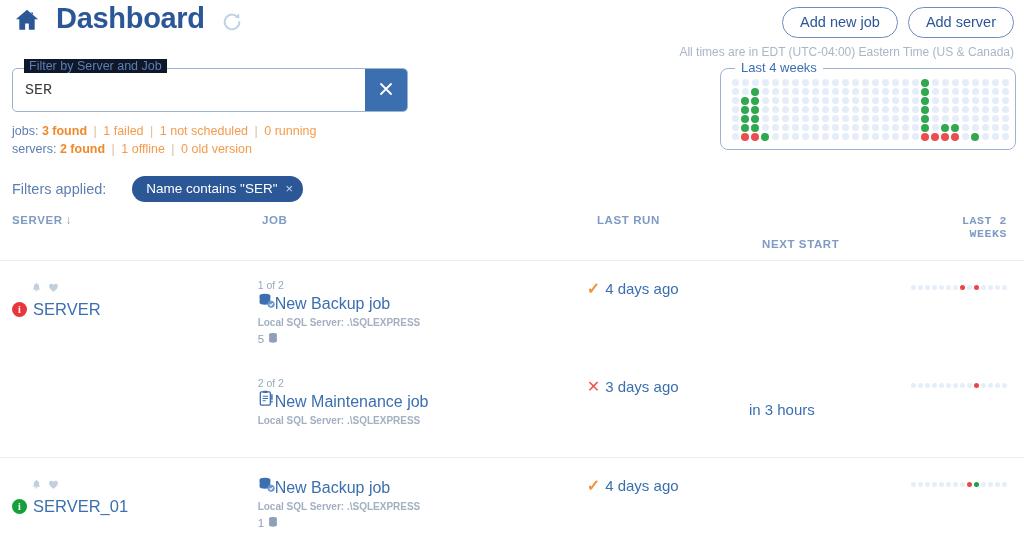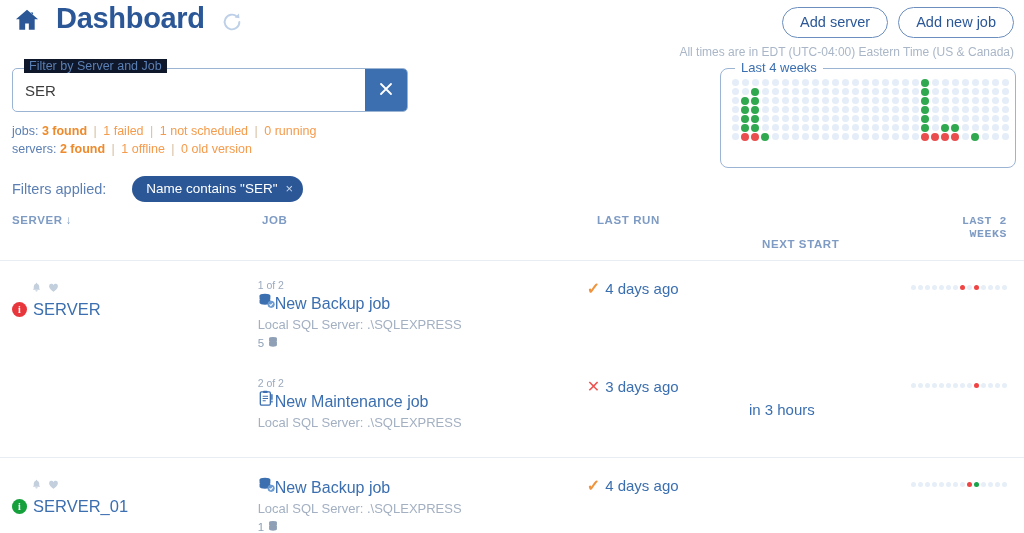--- a/index.html
+++ b/index.html
@@ -55,21 +55,21 @@
   .search-legend {
     position: absolute; left: 12px; top: -9px;
     background: #0f172a; padding: 0 5px;
     font-size: 12.5px; color: #5b7fb3;
     white-space: nowrap;
   }
   .search-input {
     flex: 1; border: none; outline: none;
     background: transparent;
     font-size: 15px; color: #3c3c3c;
-    padding: 0 12px; font-family: Liberation Sans, sans-serif;
+    padding: 0 12px; font-family: Liberation Mono, monospace;
     caret-color: #333;
   }
   .search-clear {
     width: 42px; background: #3b6fb0;
     border: none; border-radius: 0 4px 4px 0;
     display: flex; align-items: center; justify-content: center;
     cursor: pointer;
   }
 
   
@@ -92,21 +92,21 @@
     background: #2b5797; color: #fff;
     border-radius: 13px; padding: 5px 10px 6px 14px;
     font-size: 13.5px; display: flex; align-items: center; gap: 8px;
     cursor: pointer;
   }
   .chip-x { font-size: 13px; color: #c8d6ea; }
 
   
   .heat-panel {
     position: absolute; right: 8px; top: 68px;
-    width: 296px; height: 100px;
+    width: 296px; height: 82px;
     border: 1px solid #9bb4d4; border-radius: 8px;
     background: #fff;
   }
   .heat-legend {
     position: absolute; left: 14px; top: -9px;
     background: #fff; padding: 0 6px;
     font-size: 13px; color: #3b6fb0; white-space: nowrap;
   }
   .heat-grid {
     position: absolute; left: 9px; top: 9px;
@@ -150,21 +150,21 @@
     display: flex; align-items: center; justify-content: center;
     font-family: "Liberation Serif", serif;
   }
   .srv-dot.red { background: #e8373c; }
   .srv-dot.green { background: #15a03c; }
   .srv-name { font-size: 16.5px; color: #3b6fb0; }
 
   .job-count { font-size: 10.5px; color: #9aa9bd; margin-bottom: 1px; }
   .job-title-line { display: flex; align-items: flex-end; }
   .job-title { font-size: 16px; color: #3b6fb0; }
-  .job-sub { font-size: 13px; color: #a3b0c2; margin-top: 4px; }
+  .job-sub { font-size: 10px; color: #a3b0c2; margin-top: 4px; font-weight: bold; }
   .job-dbs { font-size: 11.5px; color: #8fa0b6; margin-top: 4px; display: flex; align-items: center; gap: 4px; }
 
   .lastrun { display: flex; align-items: center; gap: 5px; font-size: 15px; color: #3b6fb0; }
   .tick { color: #f0933d; font-size: 16px; font-weight: bold; }
   .cross { color: #ef5350; font-size: 16px; }
   .nextstart { font-size: 15px; color: #3b6fb0; }
 
   .mini-dots { display: flex; gap: 2px; justify-content: flex-end; align-items: center; padding-top: 6px; }
   .mini-dots b { display: block; width: 5px; height: 5px; border-radius: 50%; background: #e6eef7; }
   .mini-dots b.r { background: #ef4444; }
@@ -184,22 +184,22 @@
     <span class="page-title">Dashboard</span>
     <span class="refresh-icon">
       <svg viewBox="0 0 24 24" width="22" height="22">
           <path fill="none" stroke="#bed0e8" stroke-width="2.1" stroke-linecap="round" d="M20 12a8 8 0 1 1-2.6-5.9"></path>
           <path fill="#bed0e8" d="M19.6 2.6l.5 5.2-5.2-.6z"></path>
         </svg>
     </span>
   </div>
 
   <div class="header-buttons">
+    <button class="pill-btn">Add new job</button>
     <button class="pill-btn">Add server</button>
-    <button class="pill-btn">Add new job</button>
   </div>
 
   <div class="tz-note">All times are in EDT (UTC-04:00) Eastern Time (US &amp; Canada)</div>
 
   <div class="search-wrap">
     <div class="search-fieldset">
       <input class="search-input" value="SER" style="">
       <button class="search-clear">
         <span>
           <svg viewBox="0 0 24 24" width="20" height="20">

